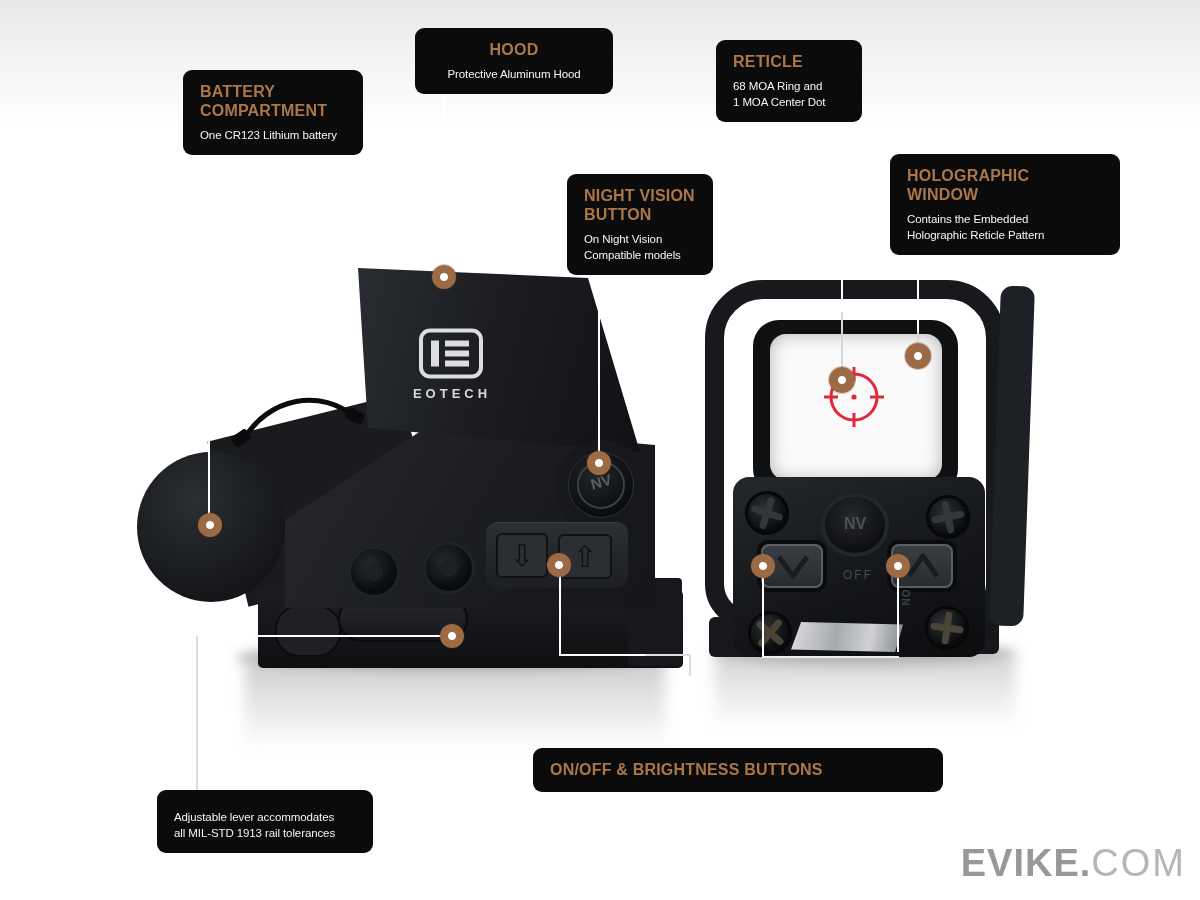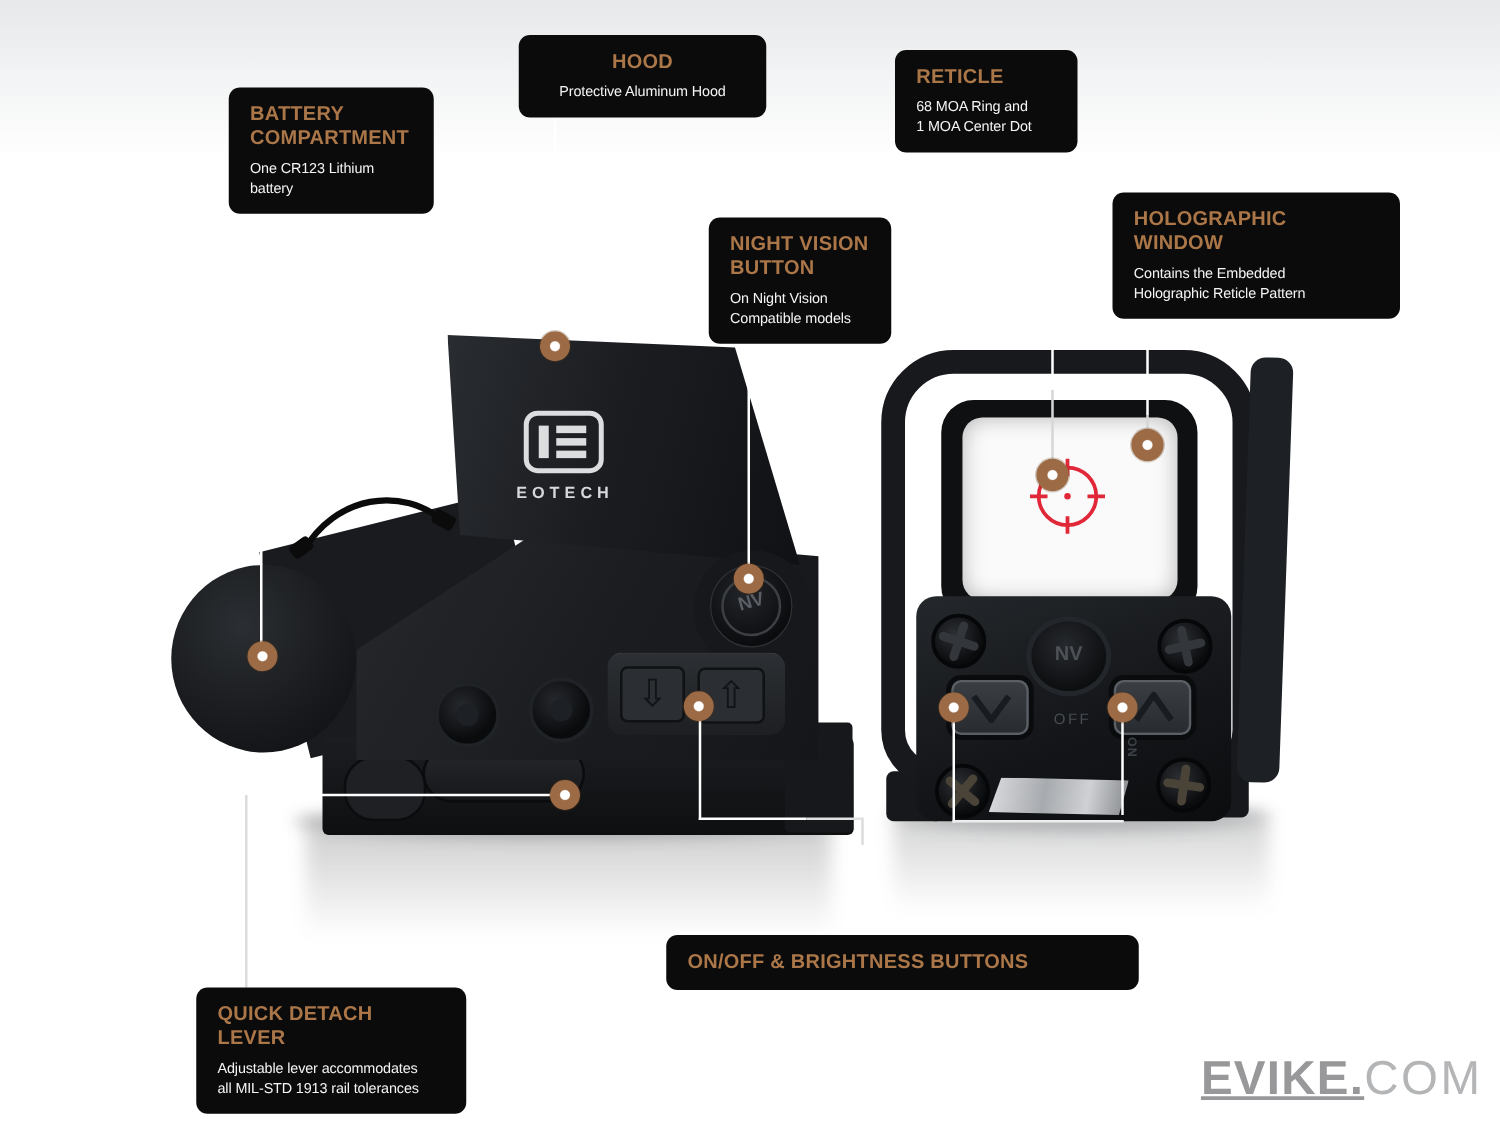--- a/index.html
+++ b/index.html
@@ -26,21 +26,21 @@
   
   .dev{position:absolute;z-index:1;}
   .dev *{position:absolute;box-sizing:border-box;}
   .screwP{width:44px;height:44px;border-radius:50%;border:3px solid #060708;
           background:radial-gradient(circle at 40% 35%,#2c2f33,#0a0b0d 70%);}
   .btn-rear{width:62px;height:44px;border-radius:8px;background:linear-gradient(#3a3e43,#282b2f);
             border:2px solid #5a5f65;box-shadow:0 0 0 4px #0a0b0d;}
   .glyph{font-family:"DejaVu Sans",sans-serif;color:#111317;}
   
   .wm{position:absolute;z-index:2;font-size:38px;letter-spacing:1px;white-space:nowrap;}
-  .wm-b{font-weight:bold;color:#98989b;text-decoration:underline;}
+  .wm-b{font-weight:bold;color:#98989b;}
   .wm-l{font-weight:normal;color:#b4b5b7;letter-spacing:2px;}
 </style>
 </head>
 <body>
 
 <div id="stage">
 
   <div class="floor"></div>
   <div class="cshadow" style="left:235px;top:645px;width:440px;height:24px;background:rgba(30,32,35,.32);"></div>
   <div class="cshadow" style="left:712px;top:642px;width:305px;height:22px;background:rgba(30,32,35,.28);"></div>
@@ -211,21 +211,21 @@
   <div class="dot" style="left:432px;top:265px;"></div>
   <div class="dot" style="left:198px;top:513px;"></div>
   <div class="dot" style="left:587px;top:451px;"></div>
   <div class="dot" style="left:547px;top:553px;"></div>
   <div class="dot" style="left:440px;top:624px;"></div>
   <div class="dot big" style="left:829px;top:367px;"></div>
   <div class="dot big" style="left:905px;top:343px;"></div>
   <div class="dot" style="left:751px;top:554px;"></div>
   <div class="dot" style="left:886px;top:554px;"></div>
 
-  <div class="co-box" style="left:183px;top:70px;width:164px;">
+  <div class="co-box" style="left:183px;top:70px;width:180px;">
     <div class="co-title">BATTERY
 COMPARTMENT</div>
     <div class="co-body">One CR123 Lithium battery</div>
   </div>
   <div class="co-box" style="left:415px;top:28px;width:198px;text-align:center;">
     <div class="co-title">HOOD</div>
     <div class="co-body">Protective Aluminum Hood</div>
   </div>
   <div class="co-box" style="left:716px;top:40px;width:146px;">
     <div class="co-title">RETICLE</div>
@@ -236,25 +236,24 @@
     <div class="co-title">NIGHT VISION
 BUTTON</div>
     <div class="co-body">On Night Vision
 Compatible models</div>
   </div>
   <div class="co-box" style="left:890px;top:154px;width:230px;">
     <div class="co-title">HOLOGRAPHIC WINDOW</div>
     <div class="co-body">Contains the Embedded
 Holographic Reticle Pattern</div>
   </div>
-  <div class="co-box" style="left:533px;top:748px;width:378px;">
+  <div class="co-box" style="left:533px;top:748px;width:410px;">
     <div class="co-title">ON/OFF &amp; BRIGHTNESS BUTTONS</div>
   </div>
   <div class="co-box" style="left:157px;top:790px;width:216px;">
-    <div class="co-title">QUICK DETACH LEVER</div>
     <div class="co-body">Adjustable lever accommodates
 all MIL-STD 1913 rail tolerances</div>
   </div>
 
   <div class="wm" style="right:14px;top:842px;">
     <span class="wm-b">EVIKE.</span><span class="wm-l">COM</span>
   </div>
 
 </div>
 

